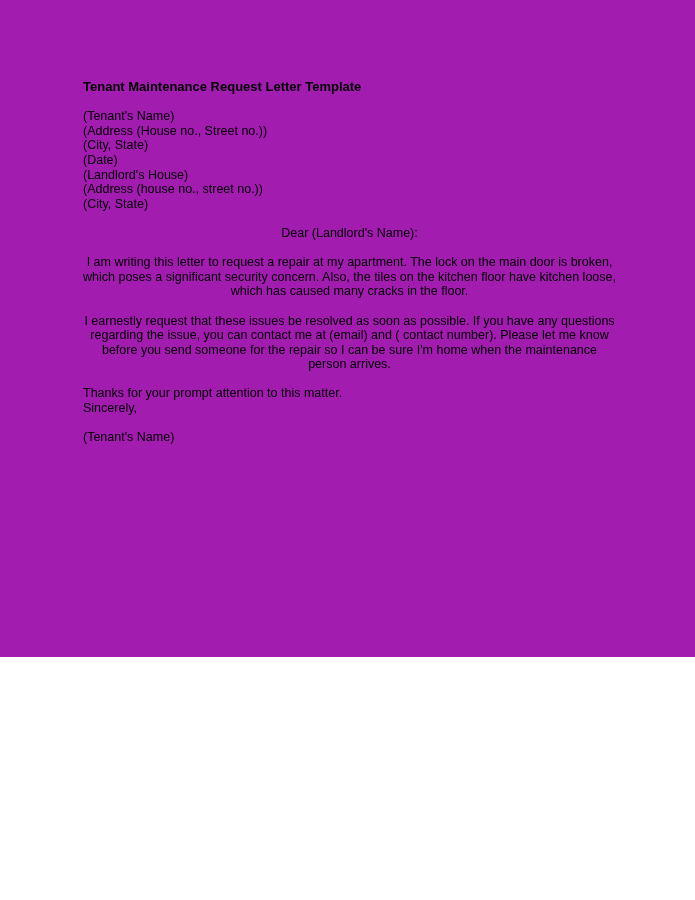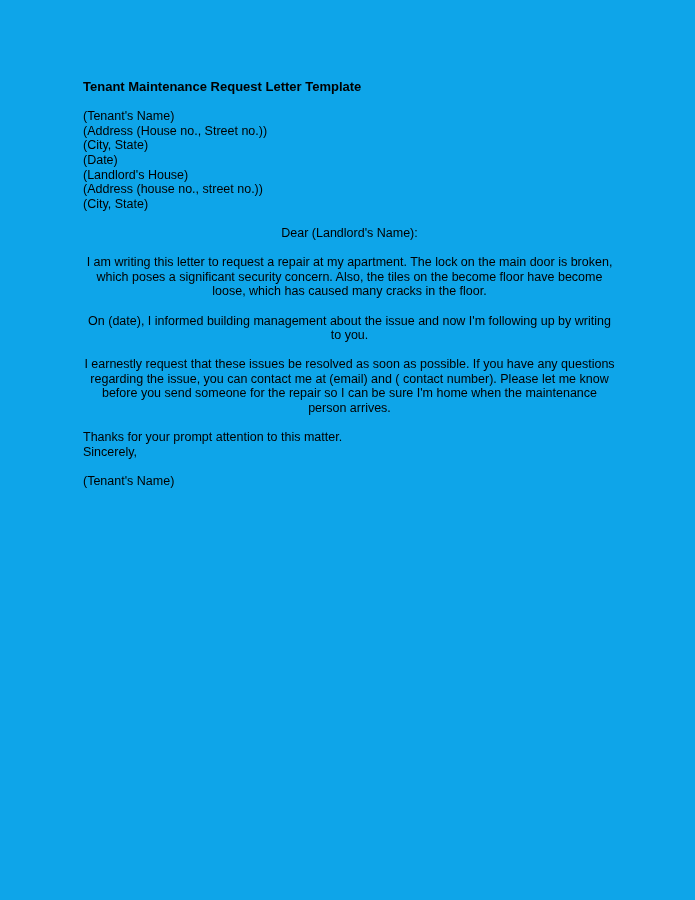--- a/index.html
+++ b/index.html
@@ -3,22 +3,22 @@
 <meta charset="utf-8">
 <style>
   html, body {
     margin: 0;
     padding: 0;
     background: #ffffff;
   }
   .page {
     position: relative;
     width: 695px;
-    height: 900px;
-    background: #0ea5e9;
+    height: 657px;
+    background: #a21caf;
     overflow: hidden;
     font-family: "Liberation Sans", sans-serif;
     color: #000000;
   }
   .content {
     position: absolute;
     left: 83px;
     top: 80px;
     width: 533px;
     font-size: 12.5px;
@@ -58,23 +58,22 @@
       <div class="line">(Address (House no., Street no.))</div>
       <div class="line">(City, State)</div>
       <div class="line">(Date)</div>
       <div class="line">(Landlord's House)</div>
       <div class="line">(Address (house no., street no.))</div>
       <div class="line">(City, State)</div>
     </div>
 
     <p class="para">Dear (Landlord's Name):</p>
 
-    <p class="para">I am writing this letter to request a repair at my apartment. The lock on the main door is broken, which poses a significant security concern. Also, the tiles on the become floor have become loose, which has caused many cracks in the floor.</p>
+    <p class="para">I am writing this letter to request a repair at my apartment. The lock on the main door is broken, which poses a significant security concern. Also, the tiles on the kitchen floor have kitchen loose, which has caused many cracks in the floor.</p>
 
-    <p class="para">On (date), I informed building management about the issue and now I'm following up by writing to you.</p>
 
     <p class="para">I earnestly request that these issues be resolved as soon as possible. If you have any questions regarding the issue, you can contact me at (email) and ( contact number). Please let me know before you send someone for the repair so I can be sure I'm home when the maintenance person arrives.</p>
 
     <div class="block">
       <div class="line">Thanks for your prompt attention to this matter.</div>
       <div class="line">Sincerely,</div>
     </div>
 
     <p class="signature">(Tenant's Name)</p>
 

